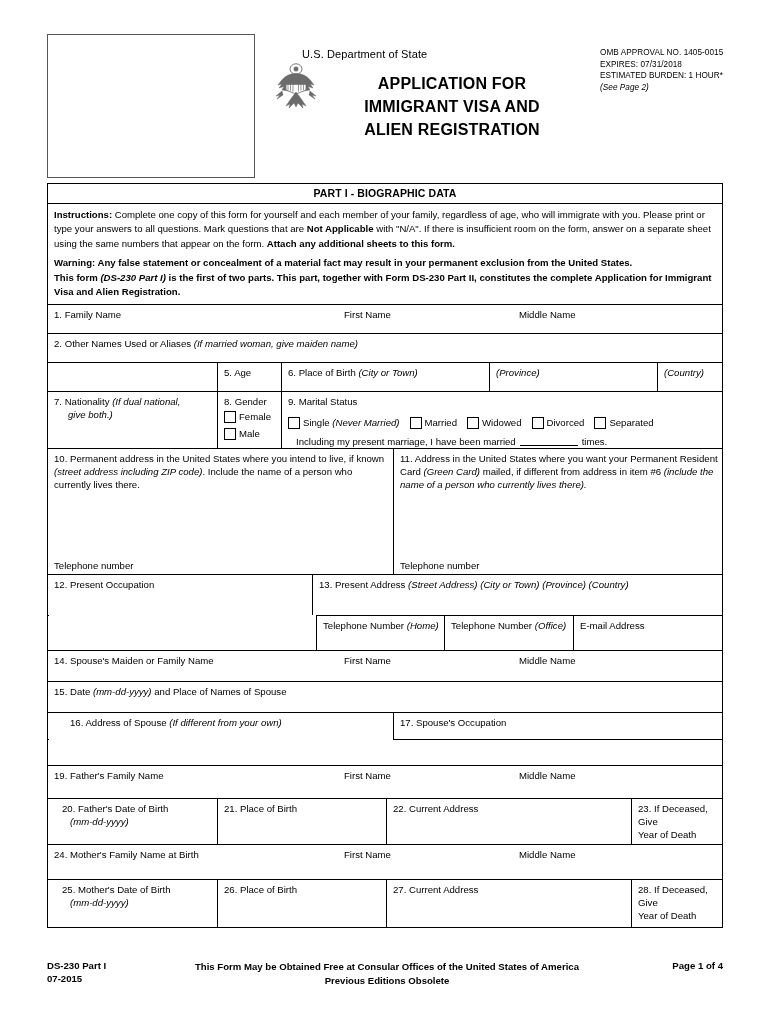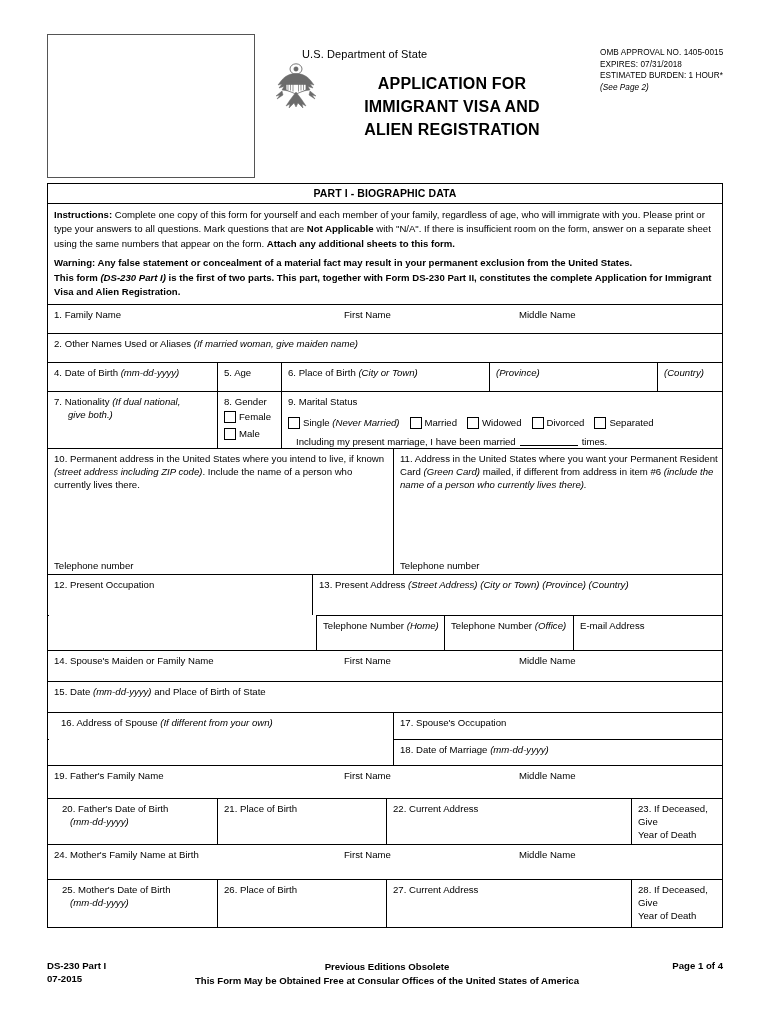--- a/index.html
+++ b/index.html
@@ -181,23 +181,20 @@
       <div class="row first" style="height:28px;">
         <div class="cell nb" style="left:0; width:676px;">
           <span class="lbl"><span>2. Other Names Used or Aliases </span><span class="i">(If married woman, give maiden name)</span></span>
         </div>
       </div>
     </div>
 
 
     <div class="band">
       <div class="row first" style="height:28px;">
-        <div class="cell nb" style="left:0; width:169px;">
-          <span class="lbl"><span>4. Date of Birth </span><span class="i">(mm-dd-yyyy)</span></span>
-        </div>
         <div class="cell" style="left:169px; width:64px;">
           <span class="lbl">5. Age</span>
         </div>
         <div class="cell" style="left:233px; width:208px;">
           <span class="lbl"><span>6. Place of Birth </span><span class="i">(City or Town)</span></span>
         </div>
         <div class="cell" style="left:441px; width:168px;">
           <span class="lbl i">(Province)</span>
         </div>
         <div class="cell" style="left:609px; width:67px;">
@@ -311,39 +308,36 @@
         </div>
         <div class="cell nb" style="left:465px; width:211px;">
           <span class="lbl">Middle Name</span>
         </div>
       </div>
     </div>
 
     <div class="band">
       <div class="row first" style="height:30px;">
         <div class="cell nb" style="left:0; width:676px;">
-          <span class="lbl"><span>15. Date </span><span class="i">(mm-dd-yyyy)</span><span> and Place of Birth of State</span></span>
+          <span class="lbl"><span>15. Date </span><span class="i">(mm-dd-yyyy)</span><span> and Place of Names of Spouse</span></span>
         </div>
       </div>
     </div>
 
     <div class="band">
       <div class="row first" style="height:26px;">
-        <div class="cell nb" style="left:7px; width:345px;">
+        <div class="cell nb" style="left:16px; width:345px;">
           <span class="lbl"><span>16. Address of Spouse </span><span class="i">(If different from your own)</span></span>
         </div>
         <div class="cell" style="left:345px; width:331px;">
           <span class="lbl">17. Spouse's Occupation</span>
         </div>
       </div>
       <div class="row" style="height:26px;">
         <div class="cell nb" style="left:0; width:345px; border-top:none;"></div>
-        <div class="cell" style="left:345px; width:331px;">
-          <span class="lbl"><span>18. Date of Marriage </span><span class="i">(mm-dd-yyyy)</span></span>
-        </div>
       </div>
       <div style="position:absolute; left:1px; top:26px; width:344px; height:1px; background:#fff;"></div>
     </div>
 
     <div class="band">
       <div class="row first" style="height:32px;">
         <div class="cell nb" style="left:0; width:290px;">
           <span class="lbl">19. Father's Family Name</span>
         </div>
         <div class="cell nb" style="left:290px; width:175px;">
@@ -408,19 +402,19 @@
     </div>
 
   </div>
 
   <div class="footer">
     <div class="left">
       <div>DS-230 Part I</div>
       <div>07-2015</div>
     </div>
     <div class="center">
+      <div>This Form May be Obtained Free at Consular Offices of the United States of America</div>
       <div>Previous Editions Obsolete</div>
-      <div>This Form May be Obtained Free at Consular Offices of the United States of America</div>
     </div>
     <div class="right">Page 1 of 4</div>
   </div>
 
 </div>
 
 </body></html>

